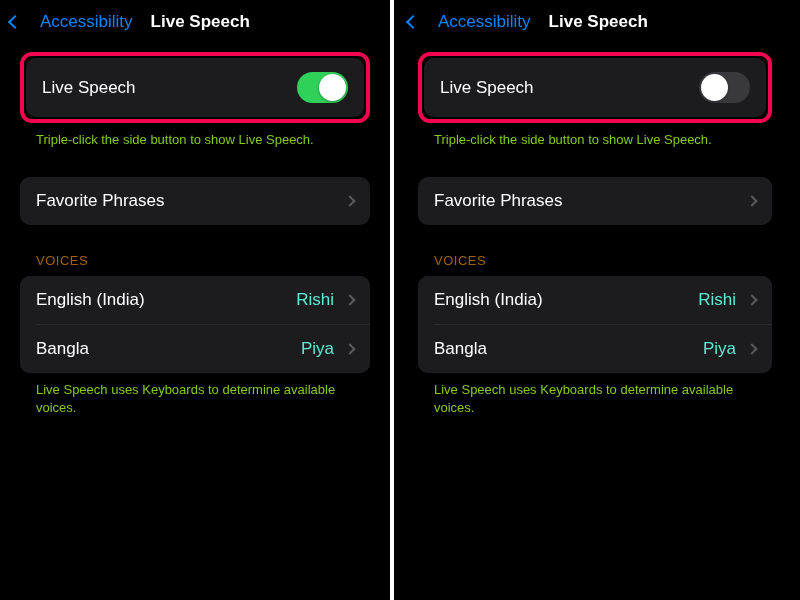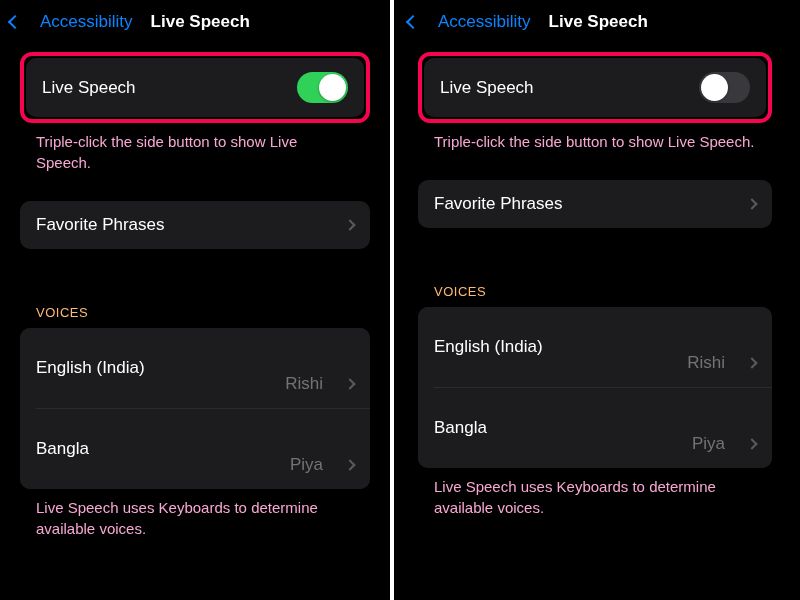--- a/index.html
+++ b/index.html
@@ -64,40 +64,38 @@
       display: flex;
       align-items: center;
       justify-content: space-between;
       min-height: 48px;
     }
     .row-label {
       color: #fff;
       font-size: 17px;
     }
     .row-value {
-      color: #737373;
-      font-size: 17px;
-      display: flex;
-      align-items: center;
-      gap: 23px;
-      margin-top: 32px;
+      color: #5eead4;
+      font-size: 17px;
+      display: flex;
+      align-items: center;
+      gap: 12px;
     }
     .footer-text {
-      color: #f9a8d4;
-      font-size: 15px;
+      color: #84cc16;
+      font-size: 13px;
       padding: 8px 16px 0 16px;
       line-height: 1.4;
     }
     .section-header {
-      color: #fdba74;
+      color: #a16207;
       font-size: 13px;
       text-transform: uppercase;
       padding: 28px 16px 8px 16px;
       letter-spacing: 0.5px;
-      margin-top: 28px;
     }
     .group {
       background: #1c1c1e;
       border-radius: 10px;
       overflow: hidden;
       margin-top: 0;
     }
     .group .grow { flex: 1; }
     .grouprow {
       background: #1c1c1e;

